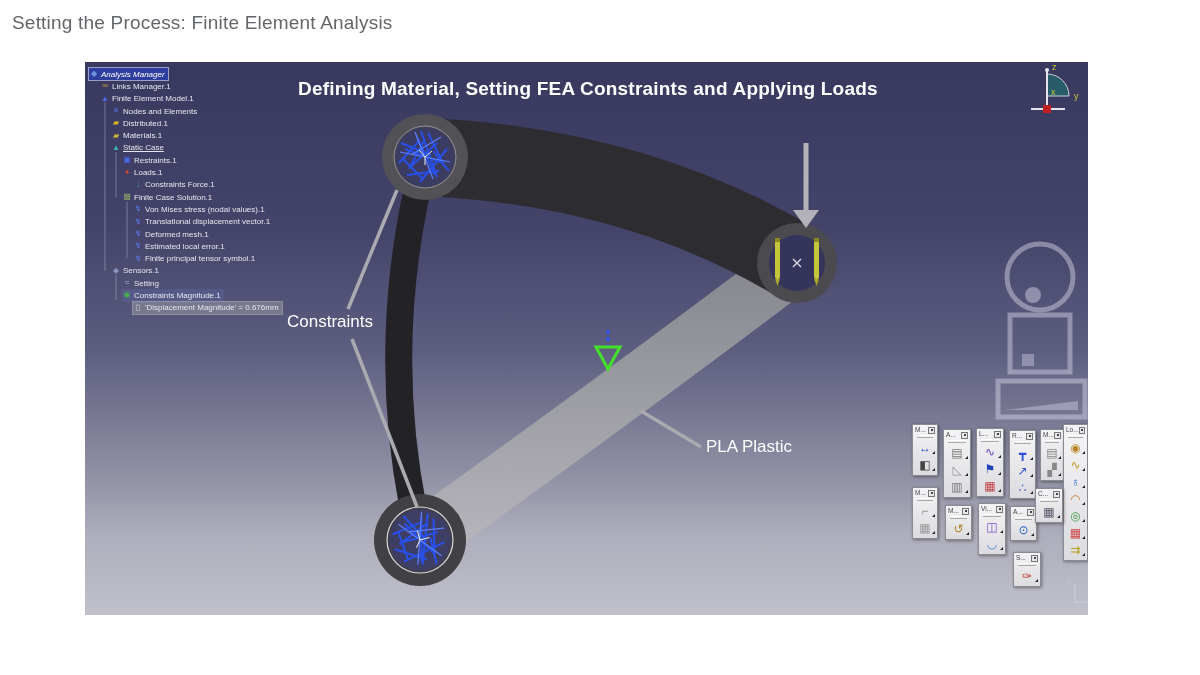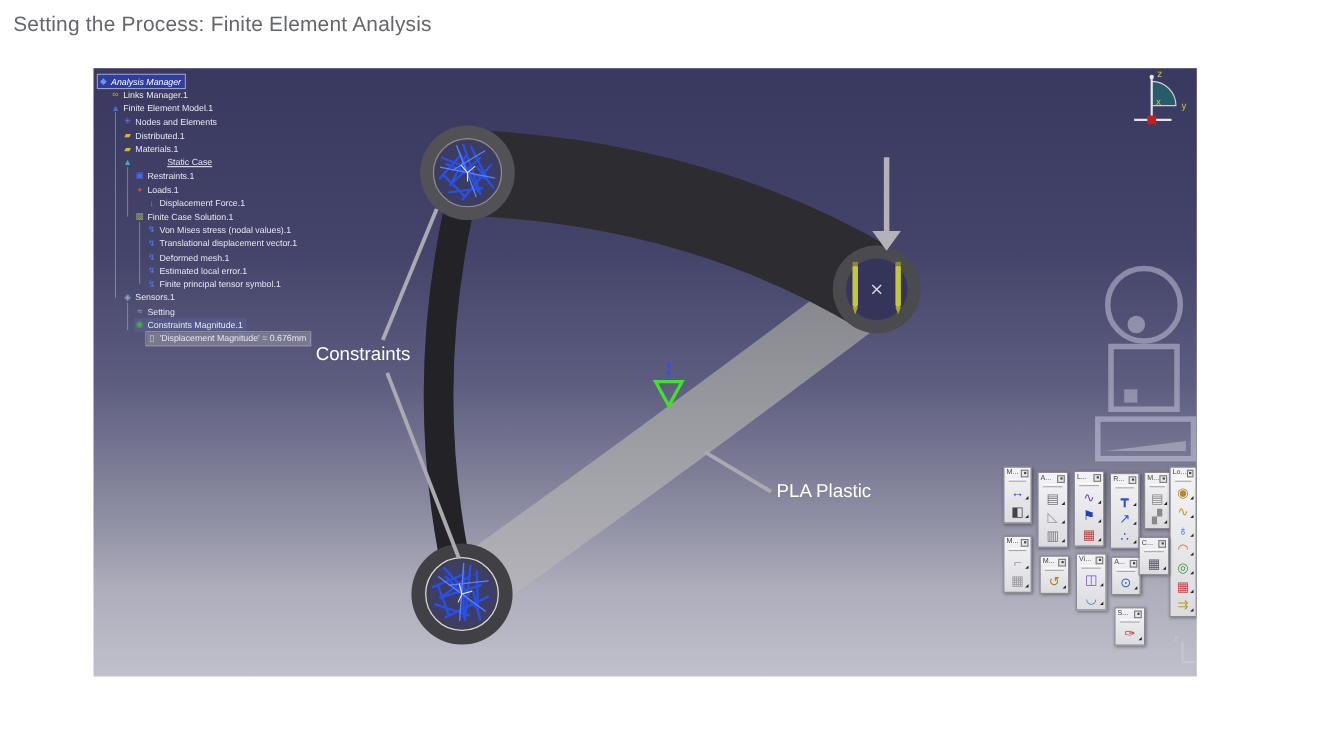--- a/index.html
+++ b/index.html
@@ -21,21 +21,21 @@
   .ann-constraints { left:202px; top:250px; }
   .ann-material { left:621px; top:375px; }
 
   
   .tree { position:absolute; left:4px; top:6px; width:250px; }
   .tree-item { position:relative; display:flex; align-items:center; height:12.3px; white-space:nowrap; }
   .tree-icon { display:inline-block; width:10px; font-size:8px; line-height:8px; margin-right:2px; text-align:center; }
   .tree-label { font-size:8px; color:#e6e6ee; }
   .tree-item.selected { background:#2e3e9e; box-shadow:0 0 0 1px #9aa0c8; width:max-content; padding-right:3px; }
   .tree-item.selected .tree-label { color:#ffffff;font-style:italic; }
-  .tree-item.underlined .tree-label { text-decoration:underline;margin-left:29px; }
+  .tree-item.underlined .tree-label { text-decoration:underline; }
   .tree-item.highlighted { background:rgba(90,96,150,.55); width:max-content; padding-right:3px; }
   .tree-item.boxed { background:rgba(132,132,150,.75); box-shadow:0 0 0 1px rgba(200,200,210,.5); width:max-content; padding-right:3px; }
 
   
   .toolbar {
     position:absolute; background:linear-gradient(180deg,#f4f4f6,#dcdce0);
     border:1px solid #8a8a92; box-shadow:1px 1px 3px rgba(0,0,0,.4); padding-bottom:2px;
   }
   .tb-head { display:flex; align-items:center; justify-content:space-between; padding:1px 2px 0 2px; height:9px; }
   .tb-title { font-size:6.5px; color:#444; line-height:8px; }
@@ -139,20 +139,21 @@
       </g>
 
       <g stroke="rgba(220,220,235,0.45)" stroke-width="0.8">
         <line x1="20" y1="40" x2="20" y2="209"></line>
         <line x1="31" y1="90" x2="31" y2="135"></line>
         <line x1="42" y1="140" x2="42" y2="196"></line>
         <line x1="31" y1="213" x2="31" y2="238"></line>
       </g>
     </svg>
 
+    <div class="vp-heading">Defining Material, Setting FEA Constraints and Applying Loads</div>
     <div class="annotation ann-constraints">Constraints</div>
     <div class="annotation ann-material">PLA Plastic</div>
 
     <div class="tree">
         <div class="tree-item selected" style="margin-left: 0px;">
     <span class="tree-icon" style="color: rgb(107, 148, 224);">◆</span>
     <span class="tree-label">Analysis Manager</span>
   </div>
         <div class="tree-item" style="margin-left: 11px;">
     <span class="tree-icon" style="color: rgb(200, 160, 42);">∞</span>
@@ -181,21 +182,21 @@
         <div class="tree-item" style="margin-left: 33px;">
     <span class="tree-icon" style="color: rgb(74, 106, 232);">▣</span>
     <span class="tree-label">Restraints.1</span>
   </div>
         <div class="tree-item" style="margin-left: 33px;">
     <span class="tree-icon" style="color: rgb(208, 74, 58);">✦</span>
     <span class="tree-label">Loads.1</span>
   </div>
         <div class="tree-item" style="margin-left: 44px;">
     <span class="tree-icon" style="color: rgb(58, 176, 160);">↓</span>
-    <span class="tree-label">Displacement Force.1</span>
+    <span class="tree-label">Constraints Force.1</span>
   </div>
         <div class="tree-item" style="margin-left: 33px;">
     <span class="tree-icon" style="color: rgb(138, 160, 106);">▩</span>
     <span class="tree-label">Finite Case Solution.1</span>
   </div>
         <div class="tree-item" style="margin-left: 44px;">
     <span class="tree-icon" style="color: rgb(90, 122, 240);">↯</span>
     <span class="tree-label">Von Mises stress (nodal values).1</span>
   </div>
         <div class="tree-item" style="margin-left: 44px;">

